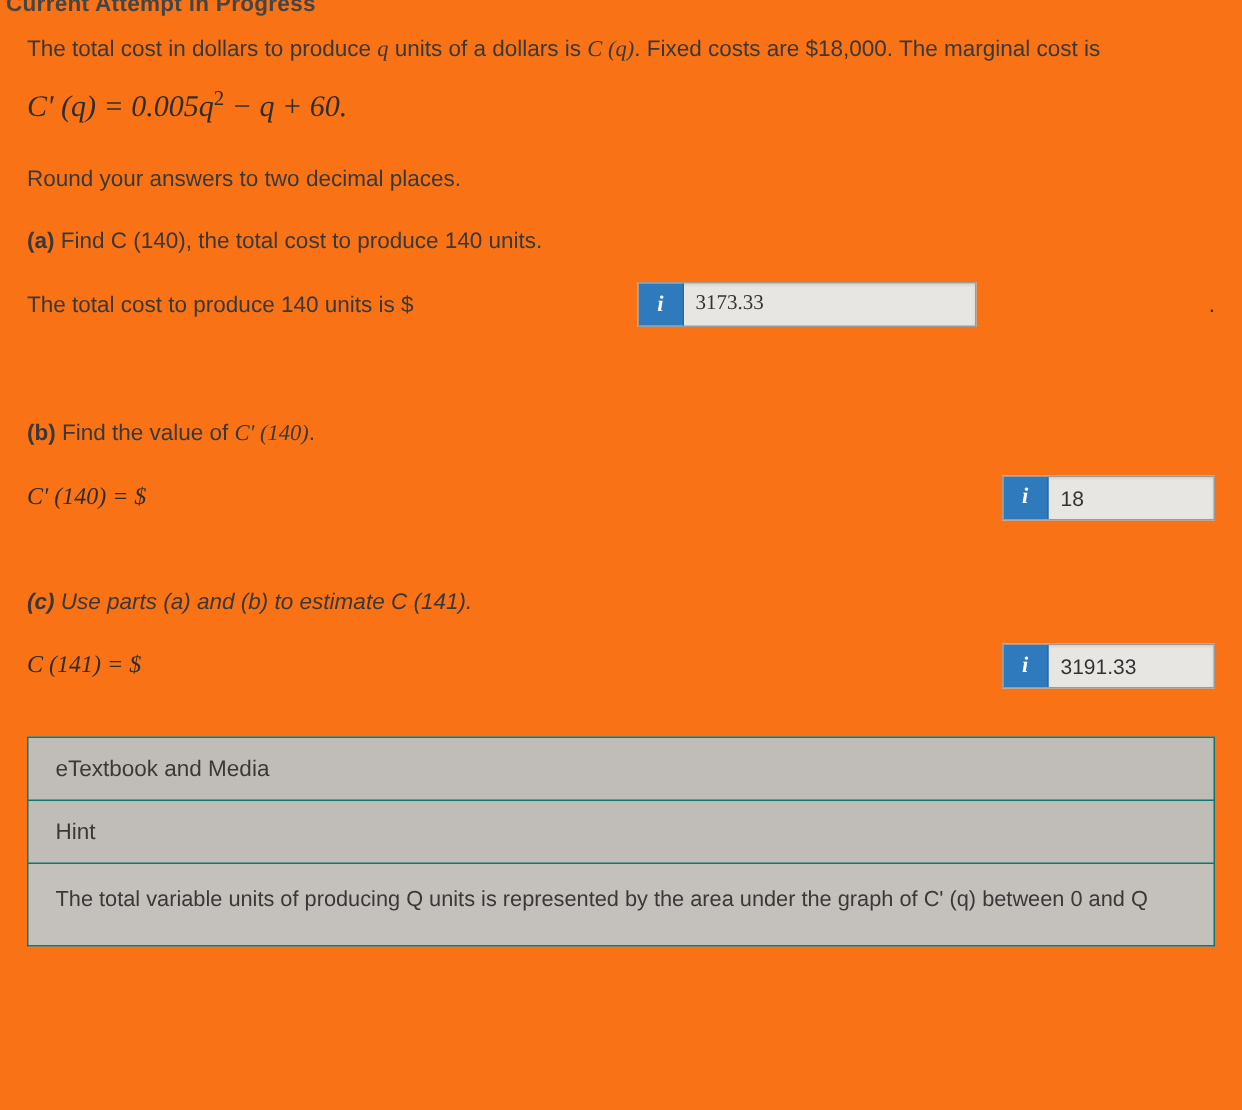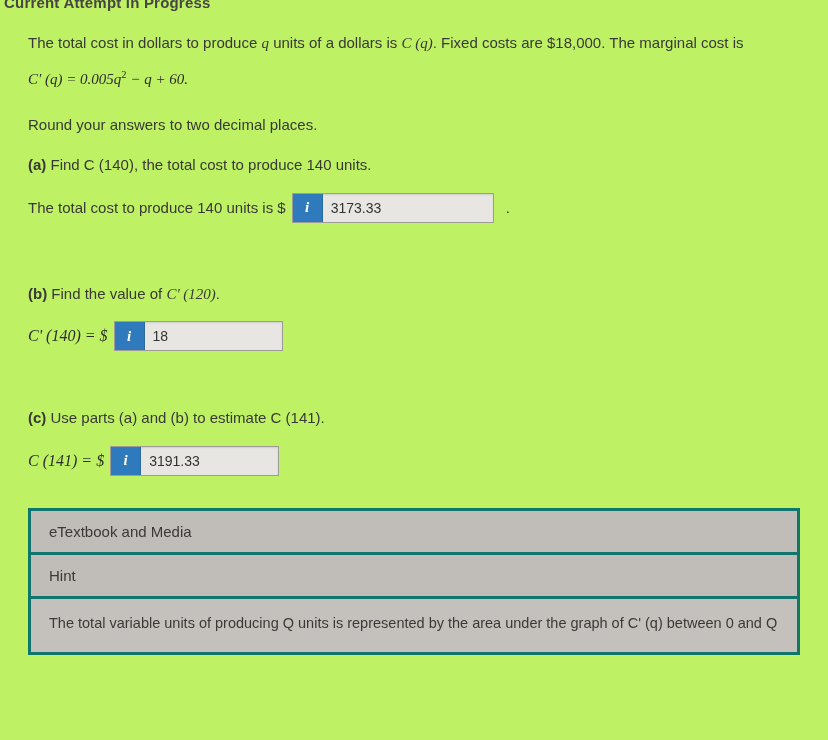--- a/index.html
+++ b/index.html
@@ -6,23 +6,23 @@
   html, body {
     margin: 0; padding: 0;
     width: 828px;
     font-family: "Helvetica Neue", Arial, sans-serif;
     background: #b9b6b3;
     color: #2e2e2e;
   }
   .page {
     width: 828px;
     min-height: 740px;
-    background: #bef264;
+    background: #f97316;
     position: relative;
-    padding: 10px;
+    padding: 0;
   }
   .header-frag {
     position: absolute;
     top: -6px; left: 0;
     font-weight: 700;
     color: #474543;
     font-size: 15px;
     letter-spacing: 0.2px;
     padding-left: 4px;
   }
@@ -31,32 +31,33 @@
   }
   .prose {
     font-size: 15px;
     line-height: 1.5;
     color: #3a3836;
   }
   .prose .it { font-style: italic; font-family: Georgia, "Times New Roman", serif; }
   .formula {
     font-family: Georgia, "Times New Roman", serif;
     font-style: italic;
-    font-size: 15px;
+    font-size: 20px;
     margin: 14px 0 26px 0;
     color: #2d2d2d;
   }
   .formula sup { font-size: 0.7em; font-style: normal; }
   .section-gap { margin-top: 16px; }
   .sub-gap { margin-top: 18px; }
   .answer-row {
     display: flex;
     align-items: center;
     gap: 6px;
     margin-top: 16px;
+    justify-content: space-between;
   }
   .answer-label {
     font-size: 15px;
     color: #3a3836;
   }
   .mathlabel {
     font-family: Georgia, "Times New Roman", serif;
     font-style: italic;
     font-size: 16px;
   }
@@ -84,29 +85,29 @@
   }
   .answer-input {
     border: none;
     background: transparent;
     padding: 0 8px;
     font-size: 14px;
     color: #333;
     outline: none;
     height: 100%;
   }
-  .w-long { width: 170px; }
-  .w-med  { width: 137px; }
+  .w-long { width: 194px; font-family: Liberation Serif, serif; }
+  .w-med  { width: 110px; }
   .part-b-block { margin-top: 60px; }
-  .part-c-block { margin-top: 56px; }
+  .part-c-block { margin-top: 44px; font-style: italic; }
   .footer-panels {
     margin-top: 32px;
   }
   .panel {
-    border: 3px solid #0f766e;
+    border: 1px solid #0f766e;
     background: #c0bdb9;
     padding: 12px 18px;
     font-size: 15px;
     color: #3b3937;
   }
   .panel + .panel { border-top: none; }
   .panel.hint-body {
     border-top: none;
     padding: 14px 18px 18px 18px;
     font-size: 14.5px;
@@ -140,21 +141,21 @@
     <div class="answer-row">
       <span class="answer-label">The total cost to produce 140 units is $</span>
       <span class="input-group">
         <span class="info-box">i</span>
         <input class="answer-input w-long" type="text" value="3173.33" style="">
       </span>
       <span class="dot">.</span>
     </div>
 
     <div class="prose part-b-block">
-      <strong>(b)</strong><span> Find the value of </span><span class="it">C' (120)</span><span>.</span>
+      <strong>(b)</strong><span> Find the value of </span><span class="it">C' (140)</span><span>.</span>
     </div>
 
     <div class="answer-row">
       <span class="mathlabel">C' (140) =  $</span>
       <span class="input-group">
         <span class="info-box">i</span>
         <input class="answer-input w-med" type="text" value="18" style="">
       </span>
     </div>
 

